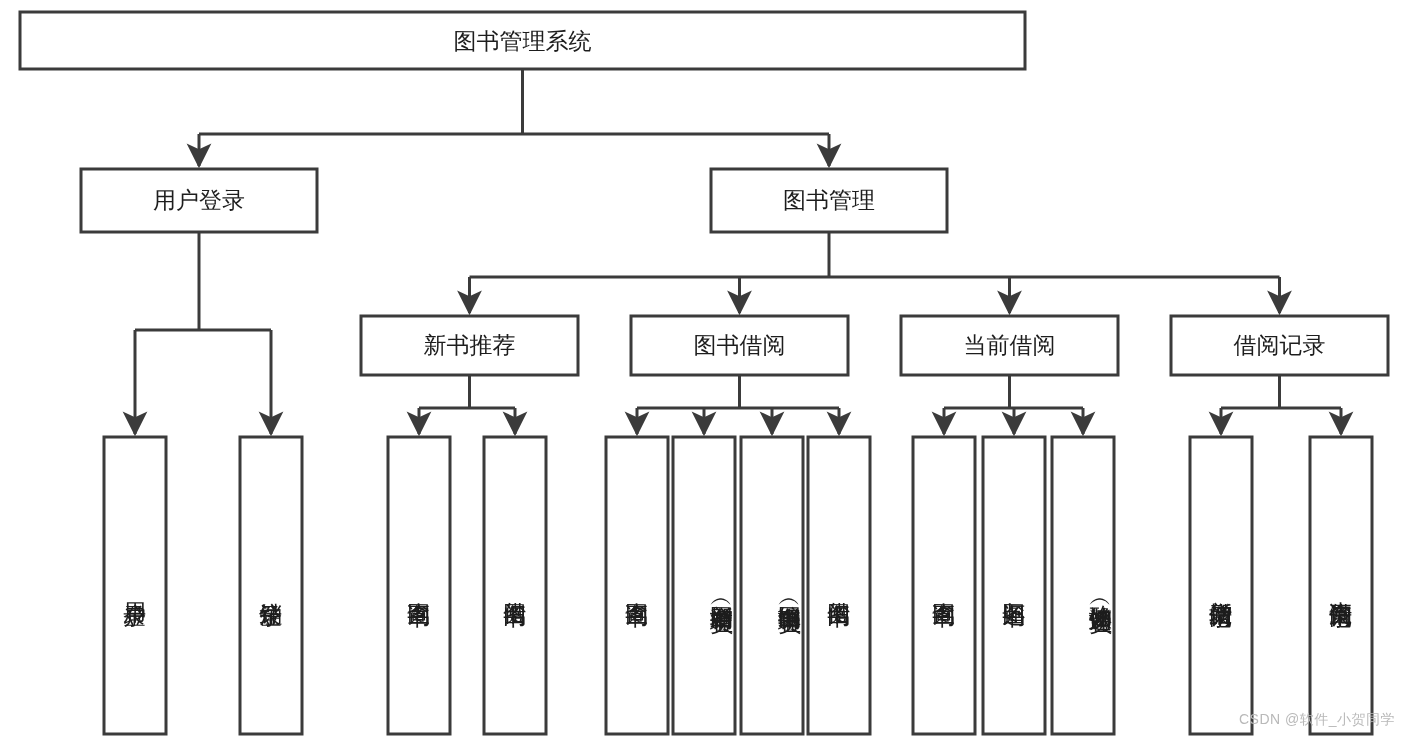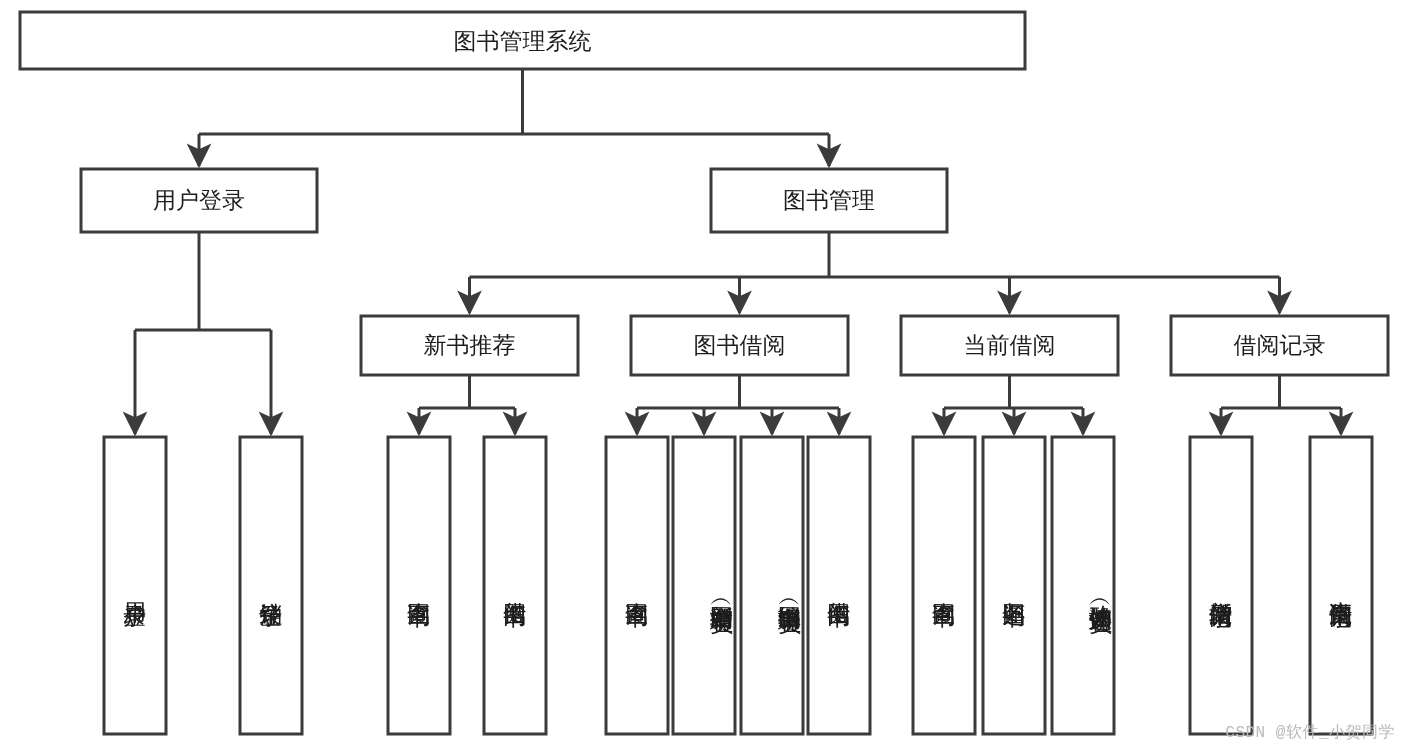--- a/index.html
+++ b/index.html
@@ -61,24 +61,24 @@
     line-height: 1.16;
     color: #1d1d1d;
     letter-spacing: 1px;
     white-space: nowrap;
     pointer-events: none;
     font-family: "DejaVu Sans", "Liberation Sans", sans-serif;
   }
   .watermark {
     position: absolute;
     right: 10px;
-    bottom: 4px;
-    font-size: 16px;
+    bottom: 18px;
+    font-size: 14px;
     color: #b9b9b9;
-    font-family: Liberation Mono, monospace;
+    font-family: Liberation Sans, sans-serif;
     white-space: nowrap;
     letter-spacing: 0.5px;
   }
 </style>
 </head>
 <body>
 
 <div id="diagram-root">
 
   <svg class="diagram" viewBox="0 0 1405 747" xmlns="http://www.w3.org/2000/svg">

